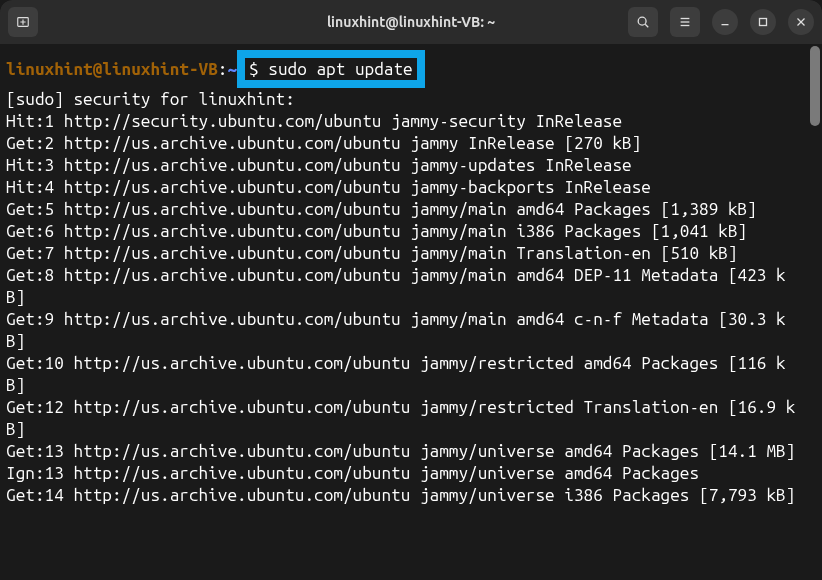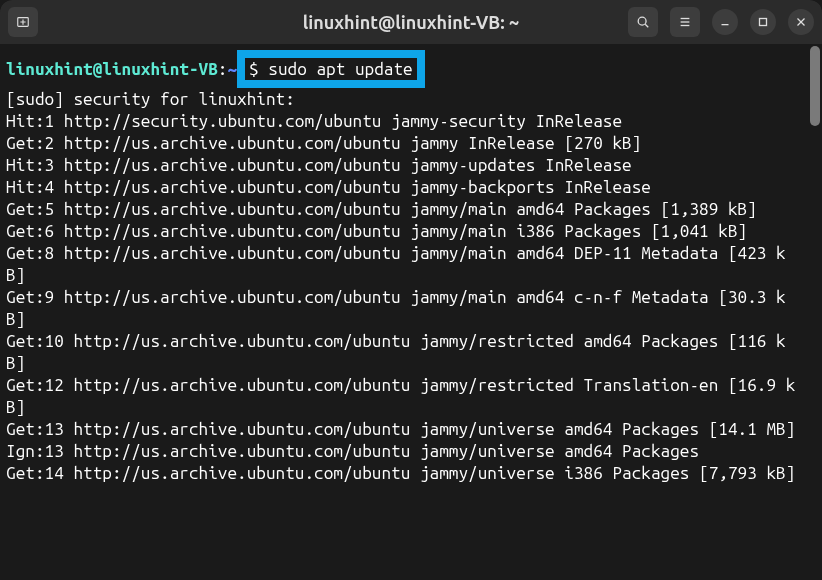--- a/index.html
+++ b/index.html
@@ -18,21 +18,21 @@
       align-items: center;
       padding: 0 8px;
       border-radius: 12px 12px 0 0;
       gap: 6px;
     }
     .tb-left { display: flex; gap: 6px; }
     .tb-spacer { flex: 1; }
     .tb-title {
       color: #ddd;
       font-family: Ubuntu, sans-serif;
-      font-size: 18px;
+      font-size: 14px;
       font-weight: 600;
       position: absolute;
       left: 50%;
       transform: translateX(-50%);
     }
     .tb-right { display: flex; gap: 12px; align-items: center; }
     .tb-btn {
       width: 30px;
       height: 30px;
       background: #3d3d3d;
@@ -61,21 +61,21 @@
     .scrollbar {
       position: absolute;
       right: 2px;
       top: 2px;
       width: 10px;
       height: 80px;
       background: #7a7a7a;
       border-radius: 5px;
     }
     .prompt-line { white-space: nowrap; }
-    .user { color: #5eead4; font-weight: bold; }
+    .user { color: #a16207; font-weight: bold; }
     .path { color: #5f87ff; font-weight: bold; }
     .command-box {
       border: 8px solid #0ea5e9;
       padding: 0 4px;
       display: inline-block;
     }
     .line { white-space: pre-wrap; word-break: break-all; }
   </style>
 </head>
 <body>
@@ -131,20 +131,21 @@
     <div class="prompt-line">
       <span class="user">linuxhint@linuxhint-VB</span><span>:</span><span class="path">~</span><span class="command-box"><span>$ </span><span>sudo apt update</span></span>
     </div>
     <div class="line">[sudo] security for linuxhint:</div>
     <div class="line">Hit:1 http://security.ubuntu.com/ubuntu jammy-security InRelease</div>
     <div class="line">Get:2 http://us.archive.ubuntu.com/ubuntu jammy InRelease [270 kB]</div>
     <div class="line">Hit:3 http://us.archive.ubuntu.com/ubuntu jammy-updates InRelease</div>
     <div class="line">Hit:4 http://us.archive.ubuntu.com/ubuntu jammy-backports InRelease</div>
     <div class="line">Get:5 http://us.archive.ubuntu.com/ubuntu jammy/main amd64 Packages [1,389 kB]</div>
     <div class="line">Get:6 http://us.archive.ubuntu.com/ubuntu jammy/main i386 Packages [1,041 kB]</div>
+    <div class="line">Get:7 http://us.archive.ubuntu.com/ubuntu jammy/main Translation-en [510 kB]</div>
     <div class="line">Get:8 http://us.archive.ubuntu.com/ubuntu jammy/main amd64 DEP-11 Metadata [423 kB]</div>
     <div class="line">Get:9 http://us.archive.ubuntu.com/ubuntu jammy/main amd64 c-n-f Metadata [30.3 kB]</div>
     <div class="line">Get:10 http://us.archive.ubuntu.com/ubuntu jammy/restricted amd64 Packages [116 kB]</div>
     <div class="line">Get:12 http://us.archive.ubuntu.com/ubuntu jammy/restricted Translation-en [16.9 kB]</div>
     <div class="line">Get:13 http://us.archive.ubuntu.com/ubuntu jammy/universe amd64 Packages [14.1 MB]</div>
     <div class="line">Ign:13 http://us.archive.ubuntu.com/ubuntu jammy/universe amd64 Packages</div>
     <div class="line">Get:14 http://us.archive.ubuntu.com/ubuntu jammy/universe i386 Packages [7,793 kB]</div>
   </div>
 </div>
 

